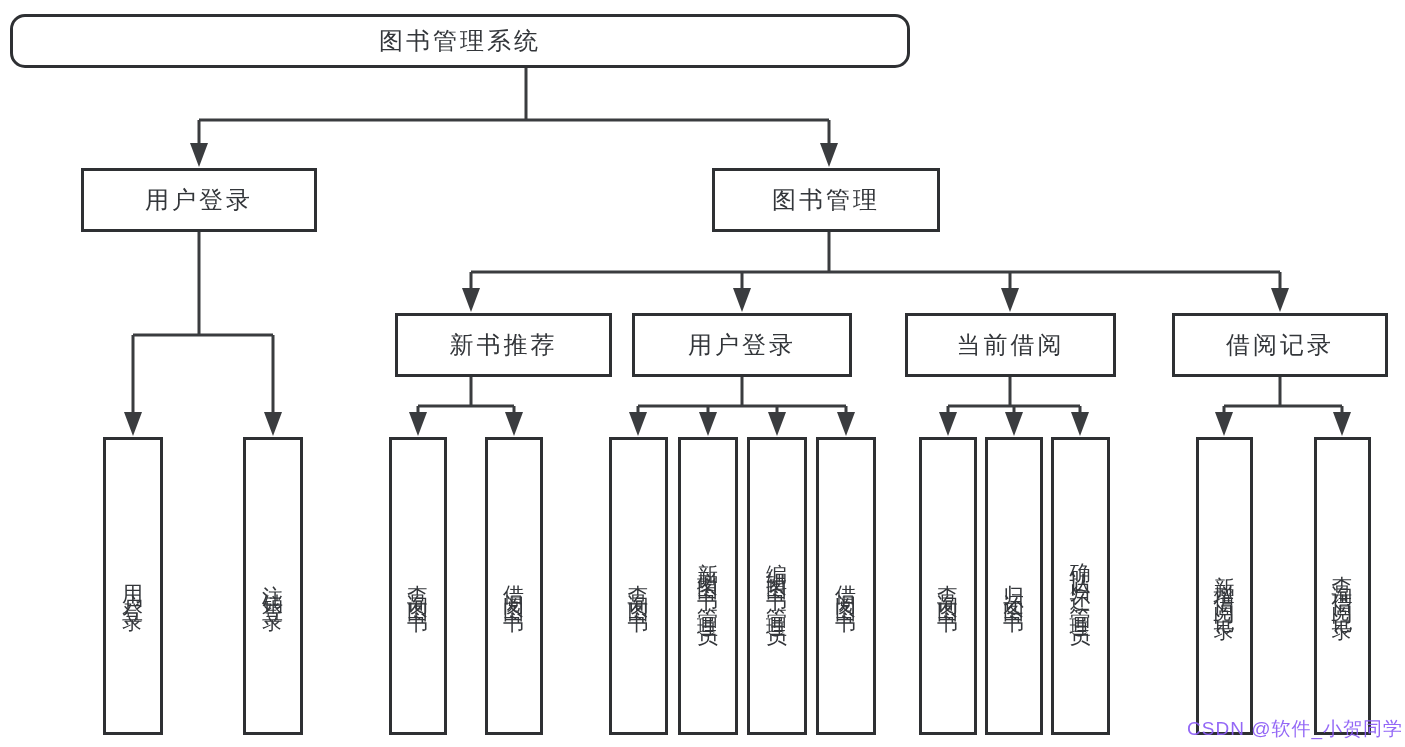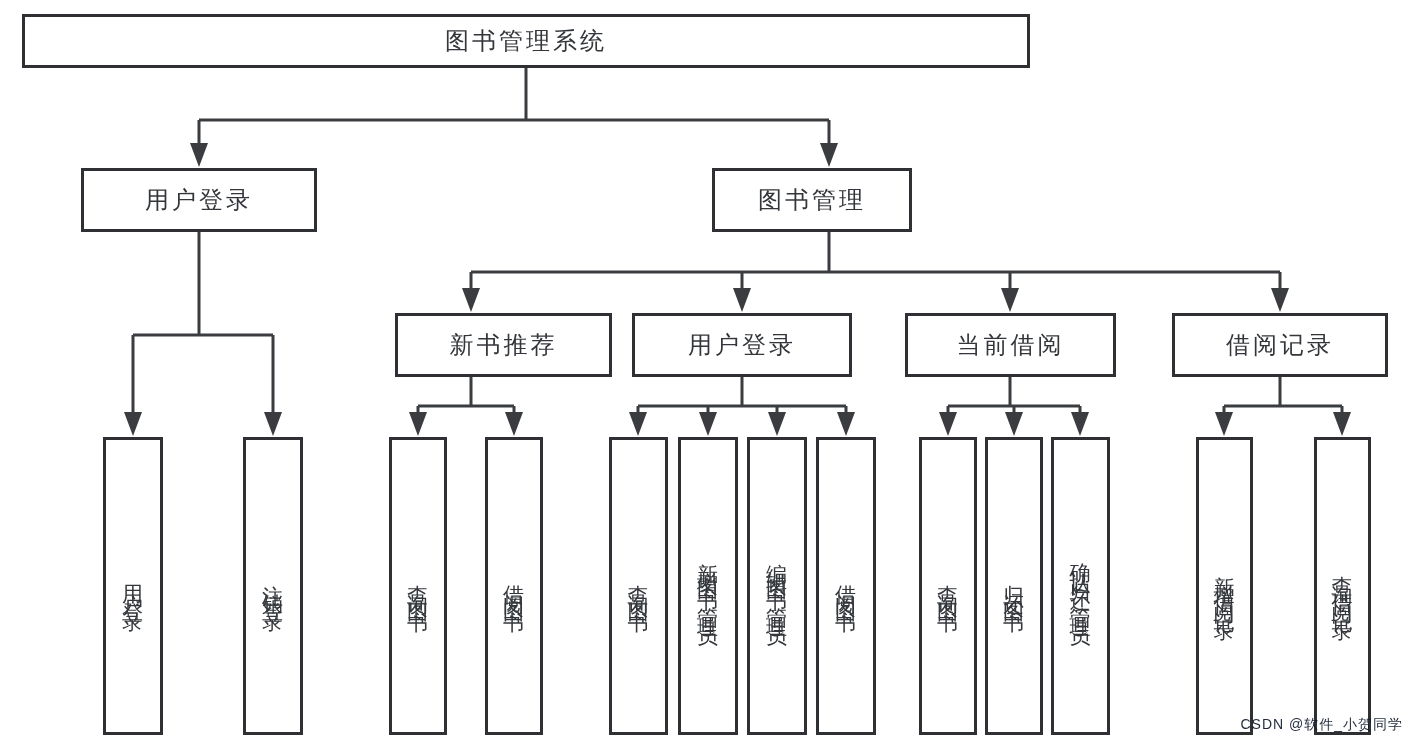--- a/index.html
+++ b/index.html
@@ -38,23 +38,23 @@
     text-orientation: mixed;
     font-size: 21px;
     letter-spacing: 9px;
     line-height: 1;
     color: #33363a;
   }
   .watermark {
     position: absolute;
     top: 716px;
     right: 2px;
-    font-size: 14px;
+    font-size: 19px;
     letter-spacing: 1px;
-    color: #0f172a;
+    color: #8b5cf6;
     opacity: 0.92;
     white-space: nowrap;
     z-index: 5;
   }
 </style>
 </head>
 <body>
 
 <div id="stage">
 
@@ -91,28 +91,28 @@
       <polygon points="768,412 786,412 777,436"></polygon>
       <polygon points="837,412 855,412 846,436"></polygon>
       <polygon points="939,412 957,412 948,436"></polygon>
       <polygon points="1005,412 1023,412 1014,436"></polygon>
       <polygon points="1071,412 1089,412 1080,436"></polygon>
       <polygon points="1215,412 1233,412 1224,436"></polygon>
       <polygon points="1333,412 1351,412 1342,436"></polygon>
     </g>
   </svg>
 
-  <div class="node hnode" style="left:22px; top:14px; width:1008px; height:54px;">
+  <div class="node hnode" style="left:10px; top:14px; width:900px; height:54px;border-radius:15px;">
     <span>图书管理系统</span>
   </div>
 
   <div class="node hnode" style="left:81px; top:168px; width:236px; height:64px;">
     <span>用户登录</span>
   </div>
-  <div class="node hnode" style="left:712px; top:168px; width:200px; height:64px;font-family:Liberation Mono, monospace;">
+  <div class="node hnode" style="left:712px; top:168px; width:228px; height:64px;font-family:Liberation Mono, monospace;">
     <span>图书管理</span>
   </div>
 
   <div class="node hnode" style="left:363px; top:313px; width:217px; height:64px;margin-left:32px;">
     <span>新书推荐</span>
   </div>
   <div class="node hnode" style="left:632px; top:313px; width:220px; height:64px;">
     <span>用户登录</span>
   </div>
   <div class="node hnode" style="left:905px; top:313px; width:211px; height:64px;font-family:Liberation Mono, monospace;">

